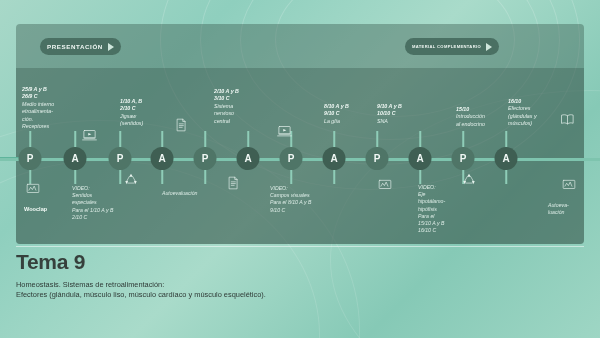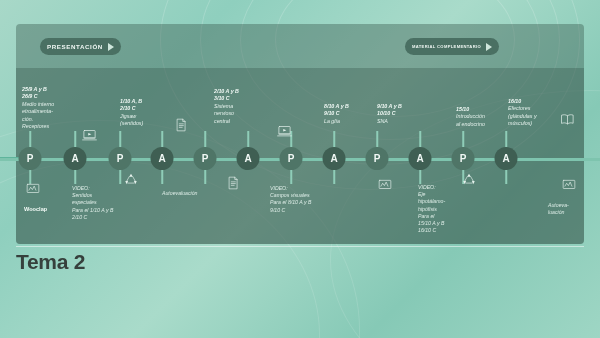--- a/index.html
+++ b/index.html
@@ -272,15 +272,17 @@
       <div class="ico" style="left: 562px; top: 178px;">
         <svg width="14" height="14" viewBox="0 0 24 24">
           <rect x="2" y="4" width="20" height="14" rx="1" stroke="#e8f4ef" fill="none" stroke-width="1.1" stroke-linejoin="round" stroke-linecap="round"></rect>
           <path d="M5 14l3-5 3 4 3-6 3 7" stroke="#e8f4ef" fill="none" stroke-width="1.1" stroke-linejoin="round" stroke-linecap="round"></path>
         </svg>
       </div>
     </div>
 
   <div id="sep"></div>
   <div id="bottom">
-    <div id="tema">Tema 2</div>
+    <div id="tema">Tema 9</div>
+    <div class="desc" style="margin-top:6px">Homeostasis. Sistemas de retroalimentación:</div>
+    <div class="desc">Efectores (glándula, músculo liso, músculo cardíaco y músculo esquelético).</div>
   </div>
 </div>
 
 </body></html>

